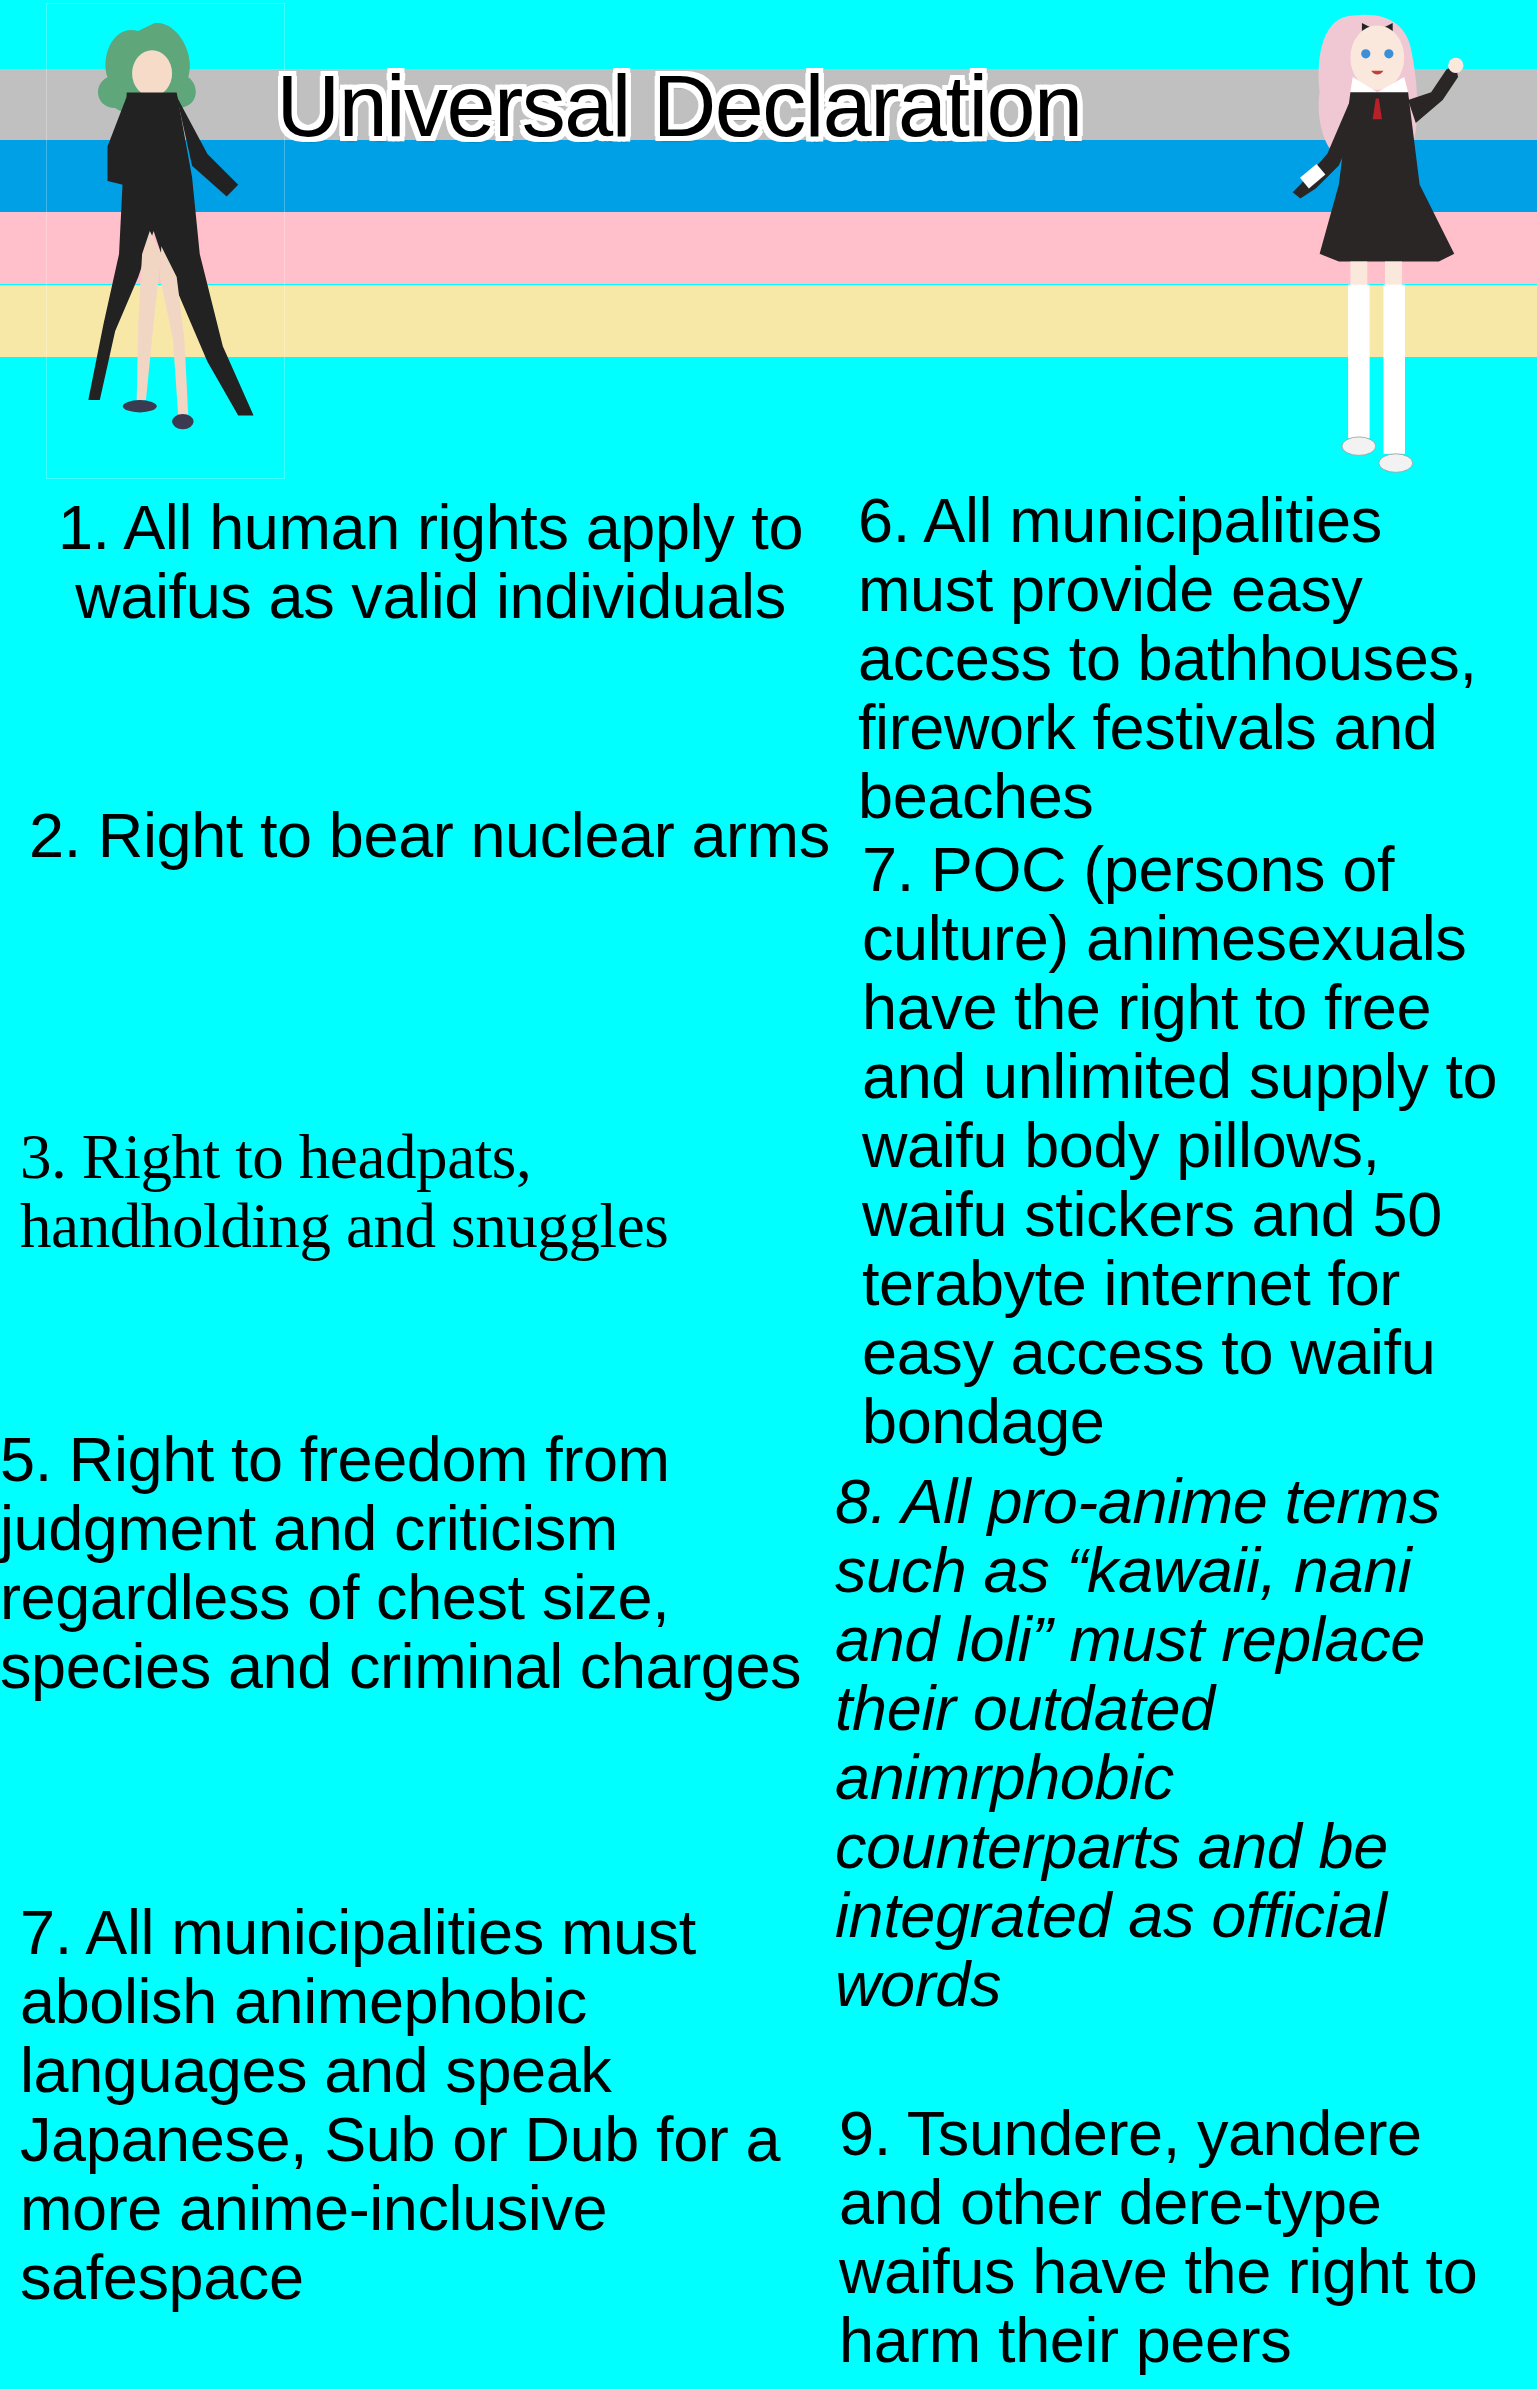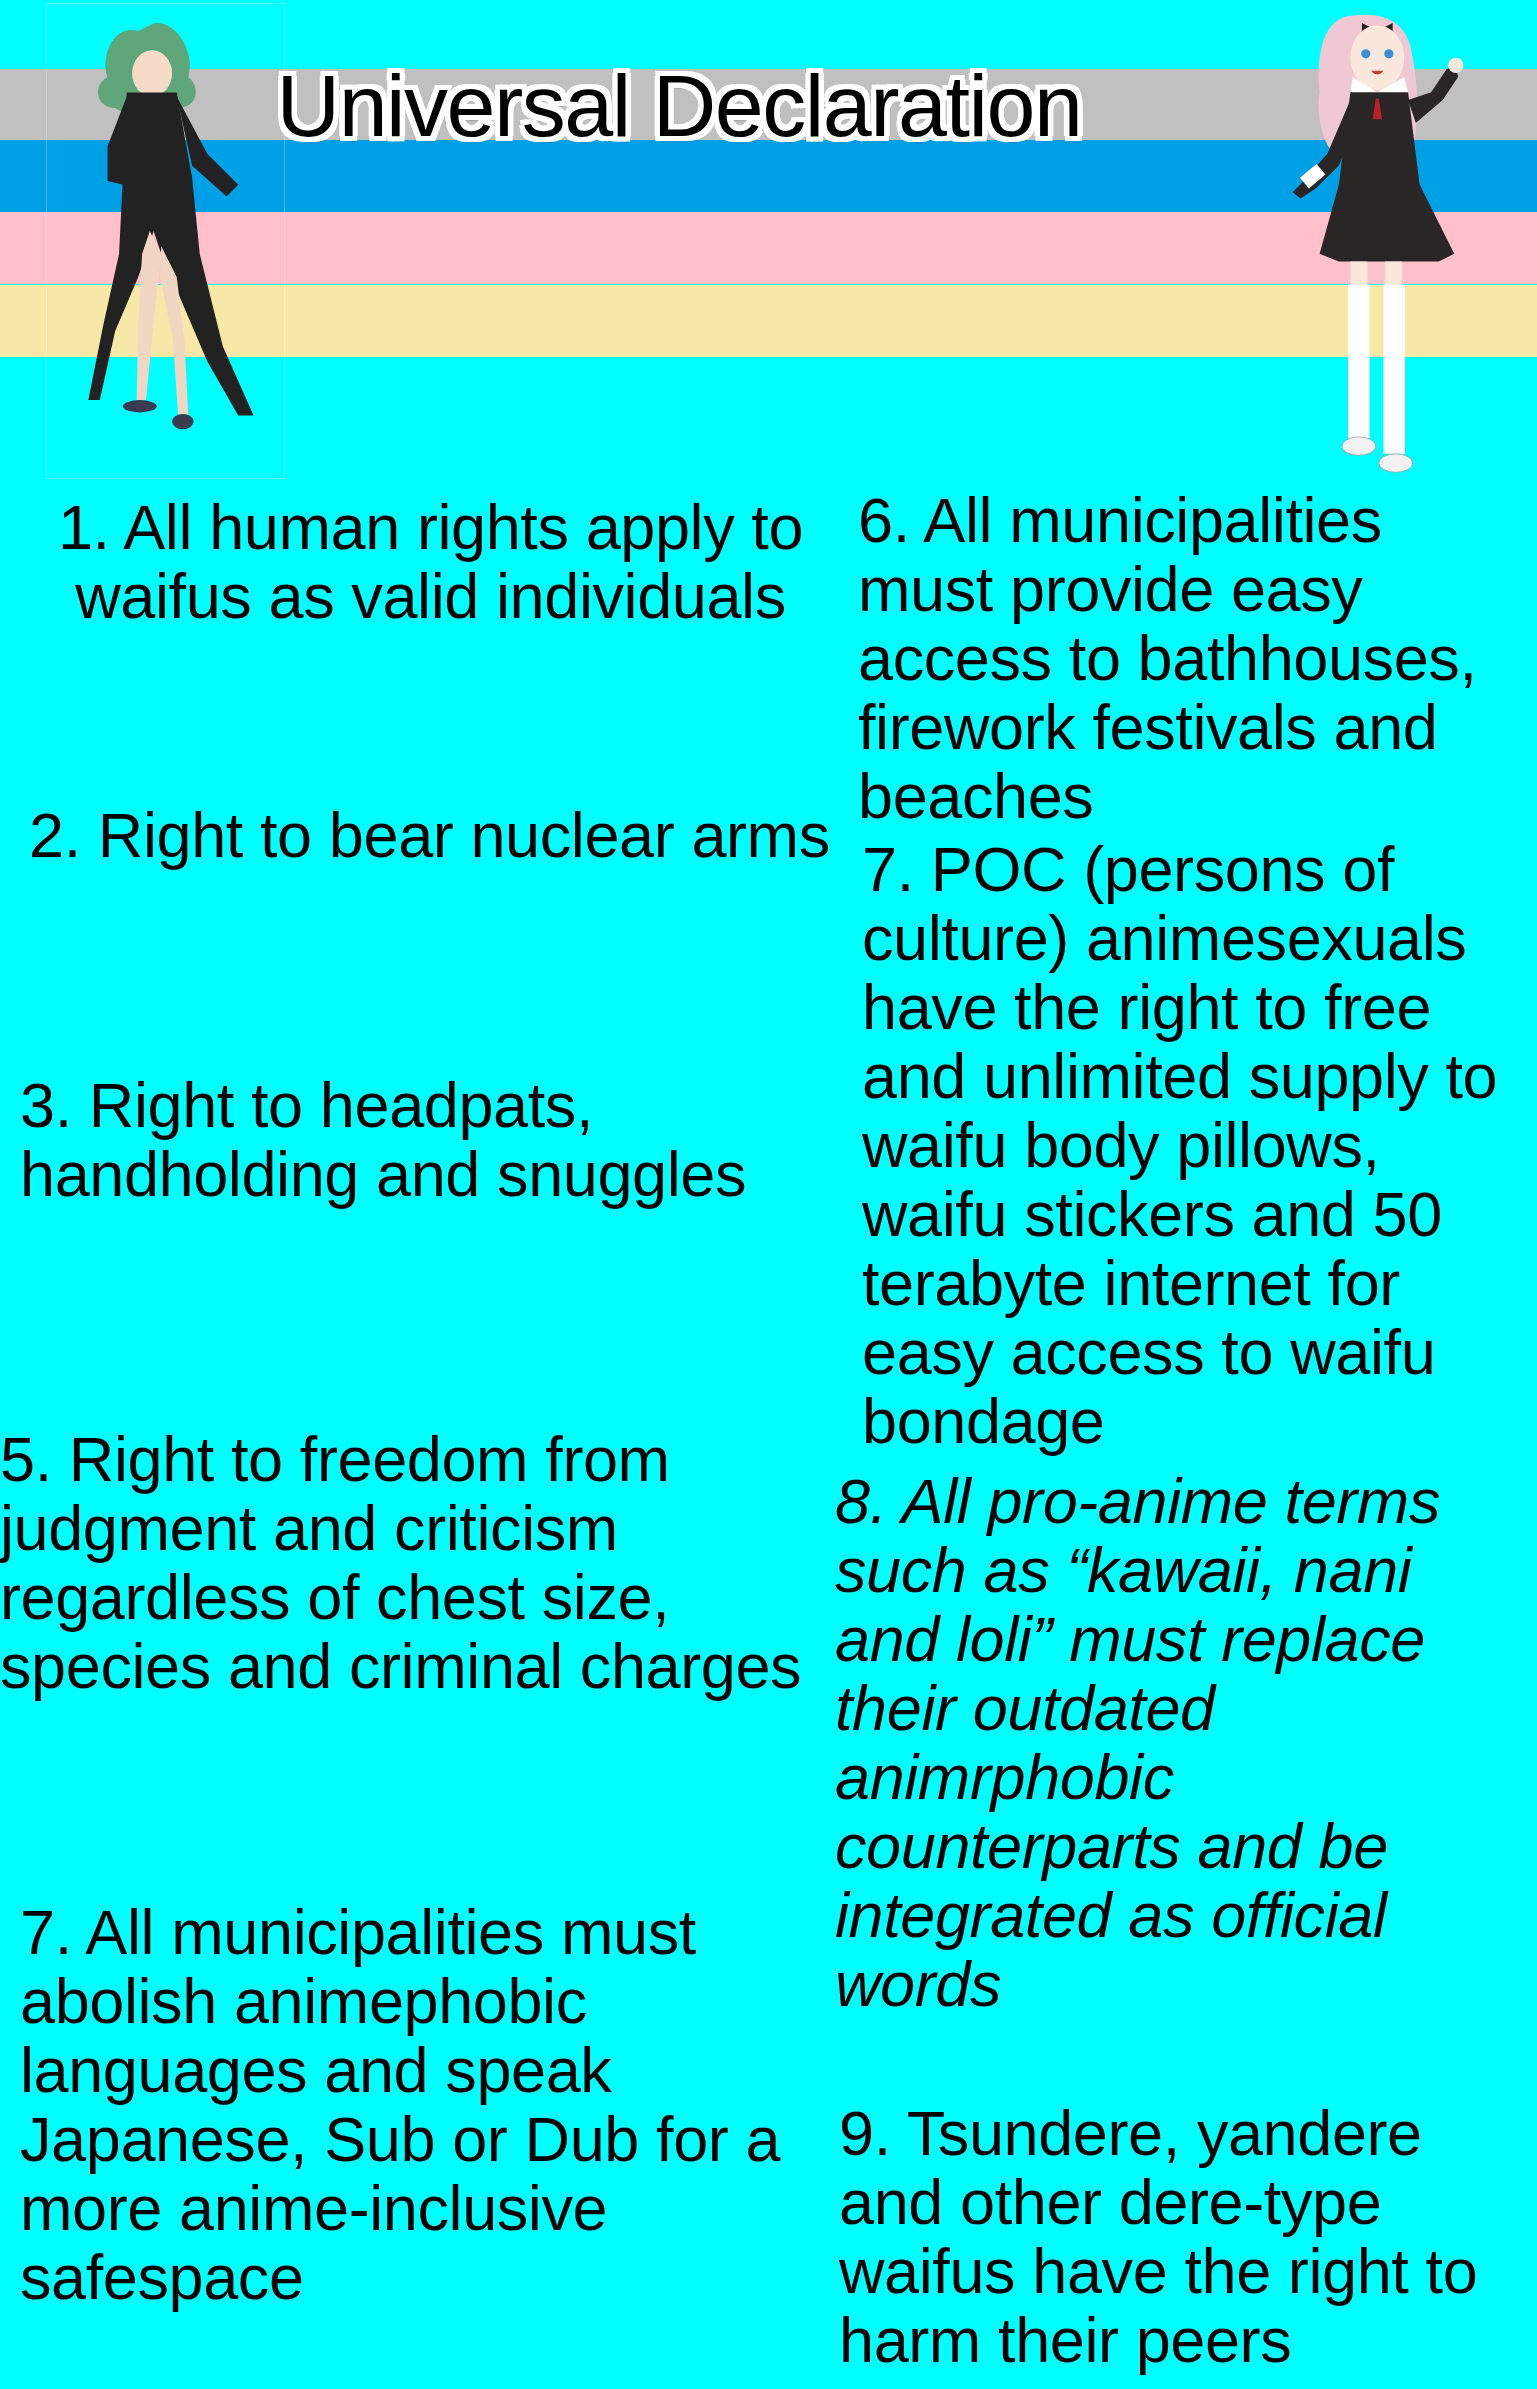--- a/index.html
+++ b/index.html
@@ -90,21 +90,21 @@
   <ellipse cx="184" cy="602" rx="22" ry="12" fill="#F2F2F2" stroke="#999"></ellipse>
 </svg>
 
 <h1 class="title" style="top:58px;margin:0;font-weight:normal;">
   <span style="display:block;">Universal Declaration</span>
 </h1>
 
 <p class="right-item" style="left:46px;top:493px;width:769px;text-align:center;">1. All human rights apply to
 waifus as valid individuals</p>
 <p class="right-item" style="left:29px;top:801px;text-align:right;">2. Right to bear nuclear arms</p>
-<p class="right-item" style="left:20px;top:1071px;">3. Right to headpats,
+<p class="right-item" style="left:20px;top:1123px;font-family:Liberation Serif, serif;">3. Right to headpats,
 handholding and snuggles</p>
 <p class="right-item" style="left:0px;top:1425px;">5. Right to freedom from
 judgment and criticism
 regardless of chest size,
 species and criminal charges</p>
 <p class="right-item" style="left:20px;top:1898px;">7. All municipalities must
 abolish animephobic
 languages and speak
 Japanese, Sub or Dub for a
 more anime-inclusive

